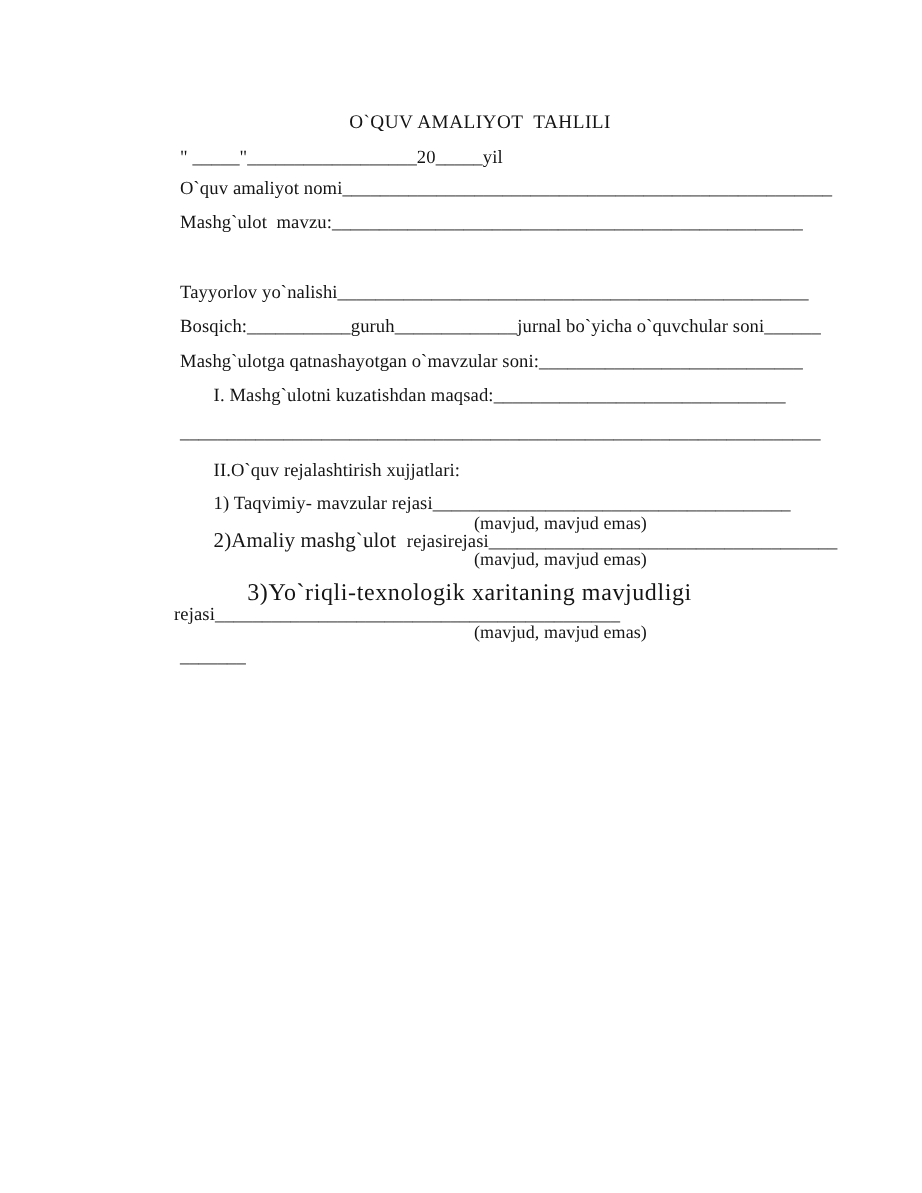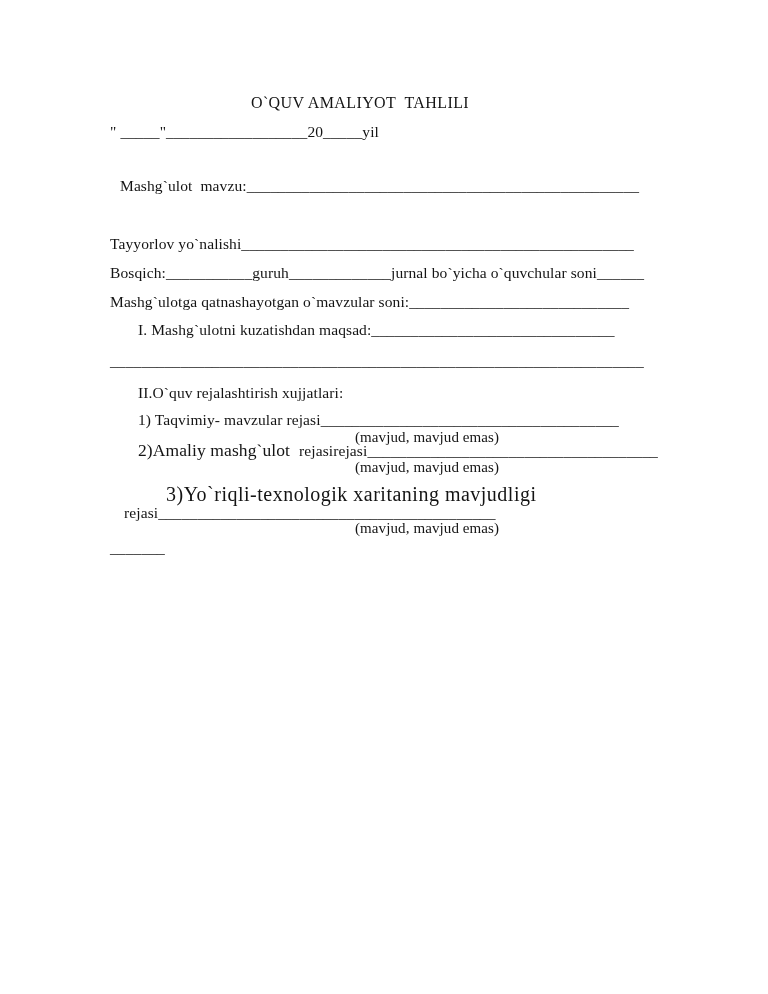--- a/index.html
+++ b/index.html
@@ -15,58 +15,60 @@
     overflow: hidden;
     font-family: "Liberation Serif", "DejaVu Serif", serif;
     color: #141414;
   }
   .line {
     position: absolute;
     font-size: 15.5px;
     line-height: 16px;
     white-space: pre;
     letter-spacing: 0.1px;
+    padding-left: 40px;
   }
   .title {
     top: 95px;
     left: 0;
     width: 720px;
     text-align: center;
     font-size: 16px;
     letter-spacing: 0.4px;
   }
   .l-date        { top: 124px; left: 110px; }
   .l-nomi        { top: 150px; left: 110px; }
-  .l-mavzu       { top: 178px; left: 120px; }
+  .l-mavzu       { top: 178px; left: 110px; }
   .l-cont1       { top: 208px; left: 110px; }
   .l-tayyorlov   { top: 236px; left: 110px; }
   .l-bosqich     { top: 265px; left: 110px; }
   .l-attendance  { top: 294px; left: 110px; }
   .l-maqsad      { top: 322px; left: 138px; }
   .l-cont2       { top: 353px; left: 110px; text-align: right; }
   .l-section2    { top: 385px; left: 138px; }
   .l-item1       { top: 412px; left: 138px; }
   .l-mavjud1     { top: 429px; left: 355px; font-size: 15px; }
   .l-item2       { top: 442px; left: 138px; }
   .l-item2 .big  { font-size: 17.5px; text-align: right; }
   .l-mavjud2     { top: 459px; left: 355px; font-size: 15px; }
   .l-item3       { top: 486px; left: 138px; font-size: 20px; letter-spacing: 0.5px; margin-left: 28px; }
-  .l-rejasi      { top: 505px; left: 124px; }
+  .l-rejasi      { top: 505px; left: 105px; }
   .l-mavjud3     { top: 520px; left: 355px; font-size: 15px; }
   .l-short       { top: 540px; left: 110px; }
 </style>
 </head>
 <body>
 
 <div class="page">
 
   <div class="line title">O`QUV AMALIYOT  TAHLILI</div>
 
   <div class="line l-date">" _____"__________________20_____yil</div>
 
+  <div class="line l-nomi">O`quv amaliyot nomi____________________________________________________</div>
 
   <div class="line l-mavzu">Mashg`ulot  mavzu:__________________________________________________</div>
 
 
   <div class="line l-tayyorlov">Tayyorlov yo`nalishi__________________________________________________</div>
 
   <div class="line l-bosqich">Bosqich:___________guruh_____________jurnal bo`yicha o`quvchular soni______</div>
 
   <div class="line l-attendance">Mashg`ulotga qatnashayotgan o`mavzular soni:____________________________</div>
 

